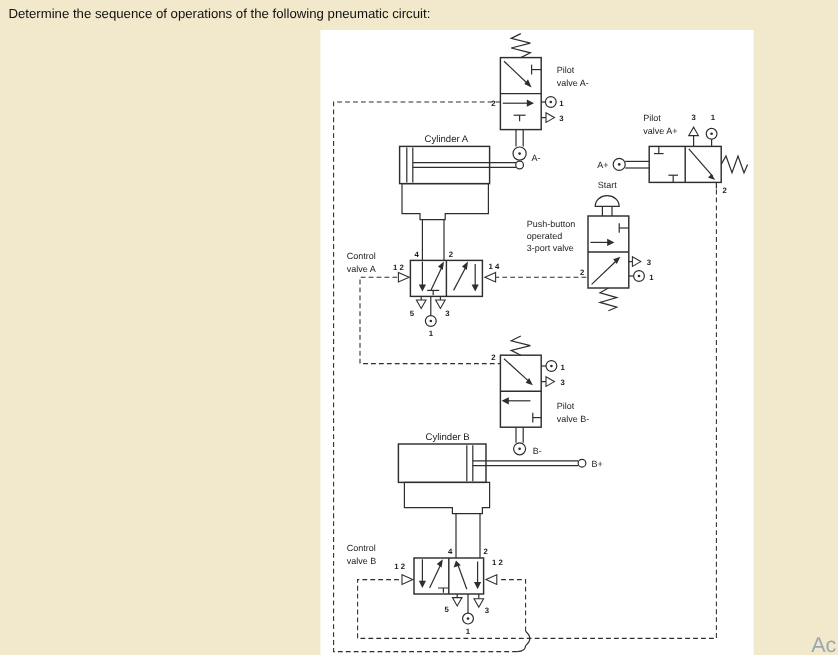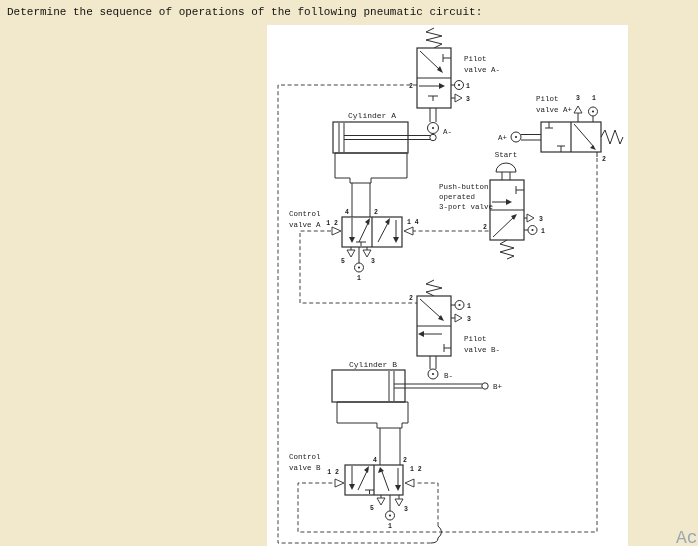--- a/index.html
+++ b/index.html
@@ -1,16 +1,16 @@
 <!DOCTYPE html>
 <html><head>
 <meta charset="utf-8">
 <style>
   html,body{margin:0;padding:0;width:698px;height:546px;overflow:hidden;background:#f2e8cb;}
-  .stage{position:relative;width:698px;height:546px;font-family:Liberation Mono, monospace;}
+  .stage{position:relative;width:698px;height:546px;font-family:Liberation Sans, sans-serif;}
   svg{position:absolute;left:0;top:0;}
   .ln{stroke:#2e2e2e;stroke-width:1;fill:none;}
   .ln2{stroke:#2e2e2e;stroke-width:1.2;fill:none;}
   .dash{stroke:#2e2e2e;stroke-width:0.9;fill:none;stroke-dasharray:4 2.6;}
   .fillarrow{fill:#2e2e2e;stroke:none;}
   .openarrow{fill:#ffffff;stroke:#2e2e2e;stroke-width:0.9;}
   .port{fill:#ffffff;stroke:#2e2e2e;stroke-width:1;}
   .dot{fill:#2e2e2e;stroke:none;}
   .box{fill:#ffffff;stroke:#2e2e2e;stroke-width:1.2;}
   text{fill:#1c1c1c;}

